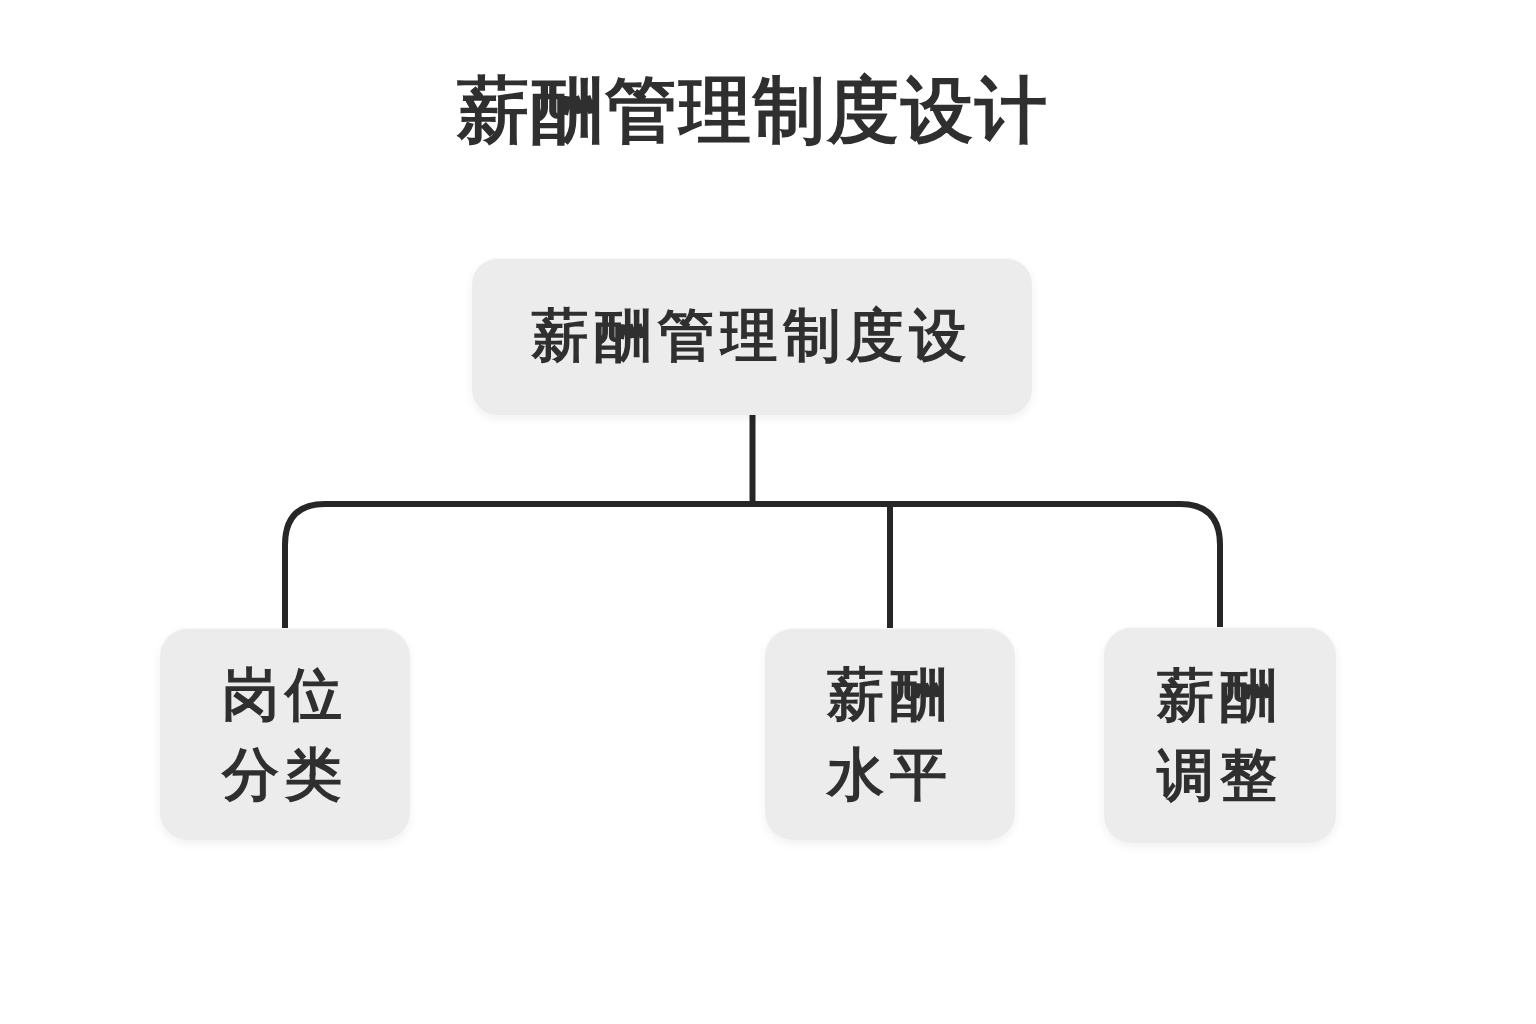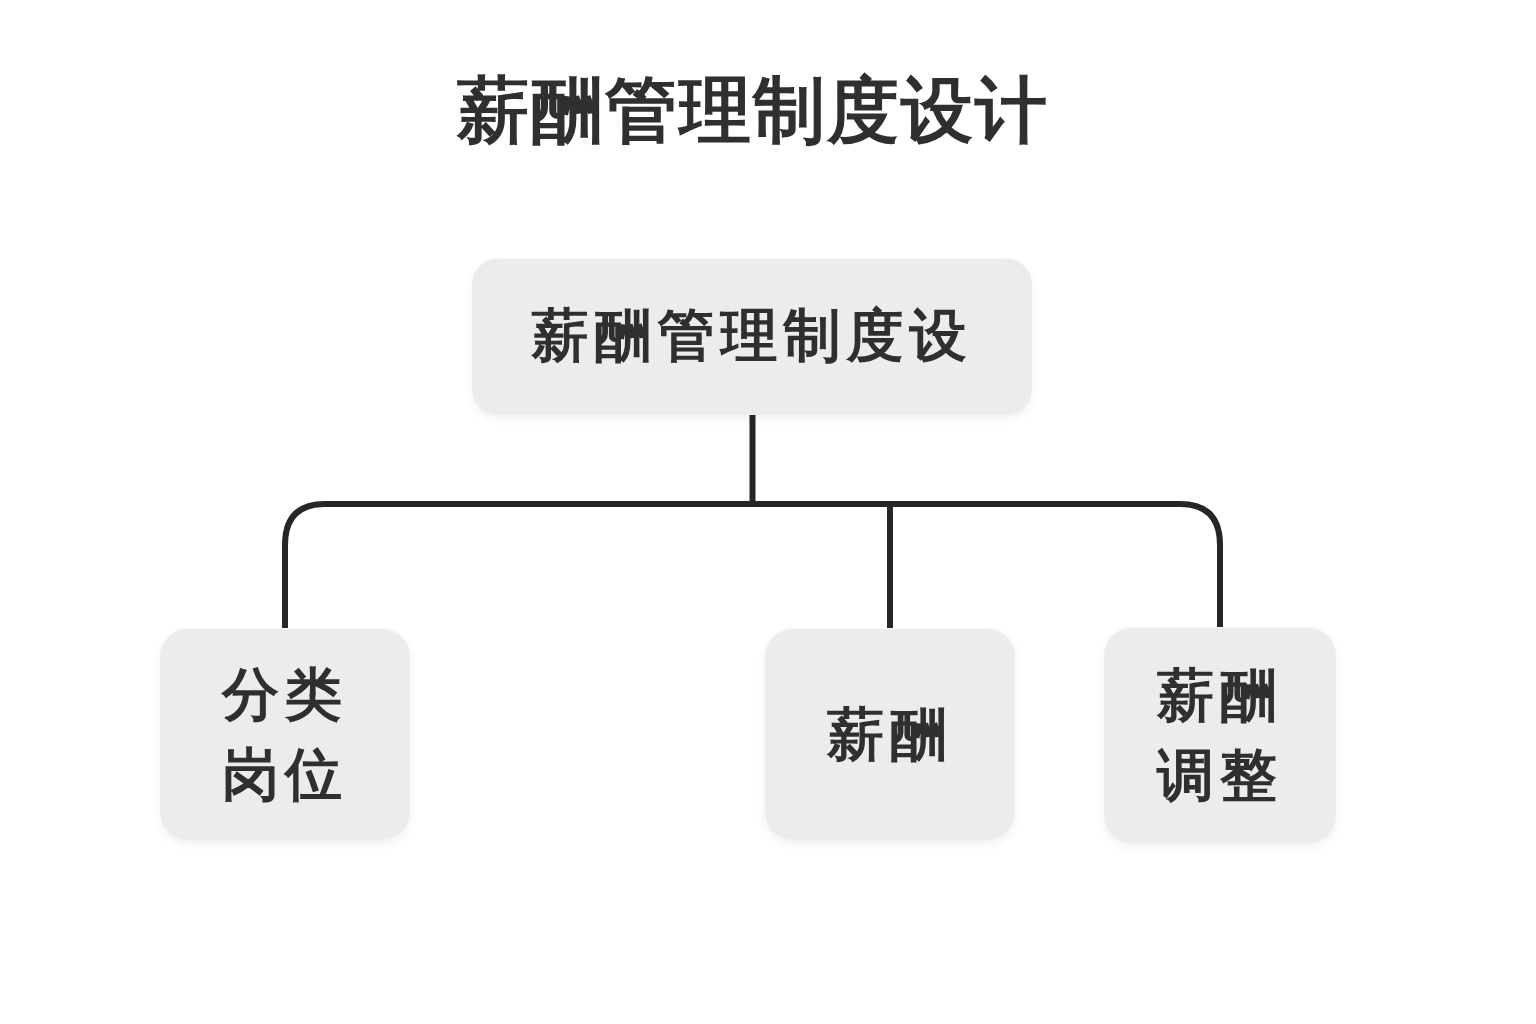--- a/index.html
+++ b/index.html
@@ -94,26 +94,27 @@
     <path class="connector-path" d="M752.5 413 L752.5 503" stroke-width="5"></path>
     <path class="connector-path" d="M285 633 L285 545 Q285 504 325 504 L1180 504 Q1220 504 1220 545 L1220 633"></path>
     <path class="connector-path" d="M890 504 L890 633" stroke-width="5"></path>
   </svg>
 
   <div class="node node-root">
     <span>薪酬管理制度设</span>
   </div>
 
   <div class="node node-child node-child-1">
+    <span class="label-line">岗位</span>
     <span class="label-line">分类</span>
-    <span class="label-line">岗位</span>
   </div>
 
   <div class="node node-child node-child-2">
     <span class="label-line">薪酬</span>
+    <span class="label-line">水平</span>
   </div>
 
   <div class="node node-child node-child-3">
     <span class="label-line">薪酬</span>
     <span class="label-line">调整</span>
   </div>
 
 </div>
 
 </body></html>

